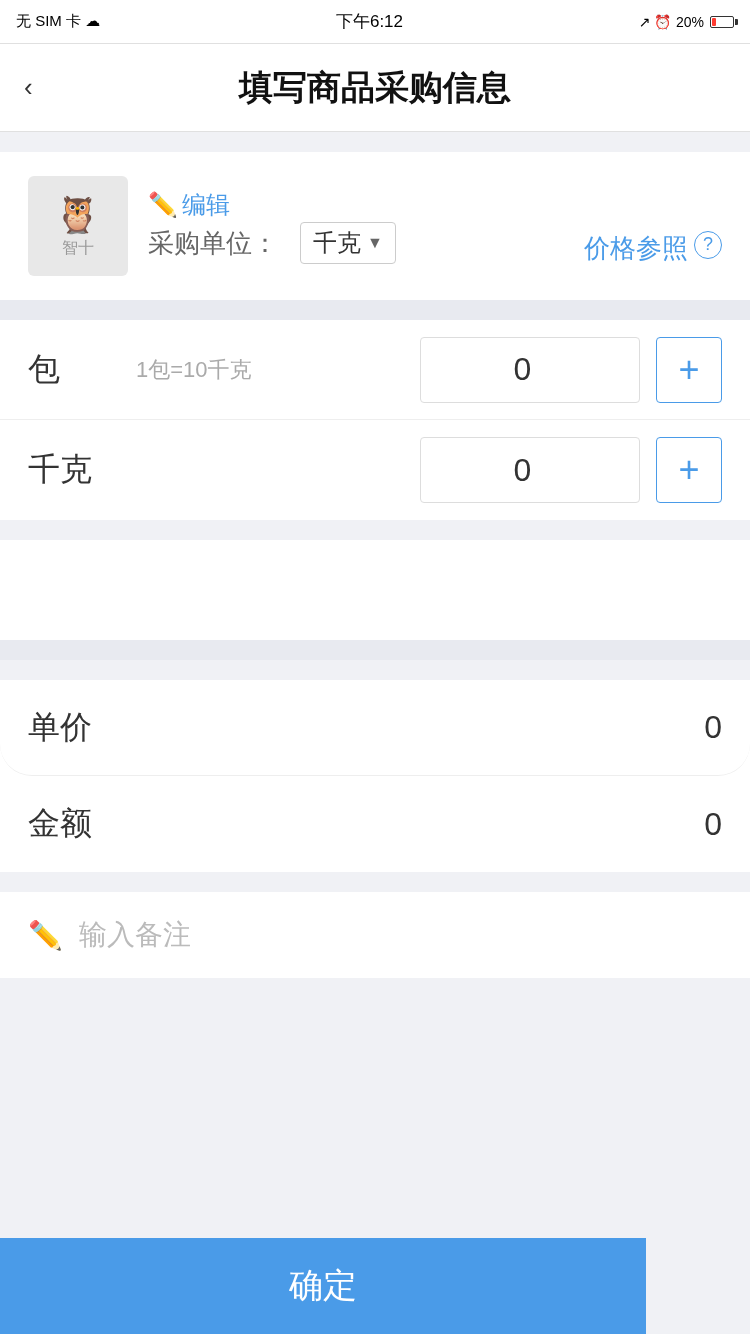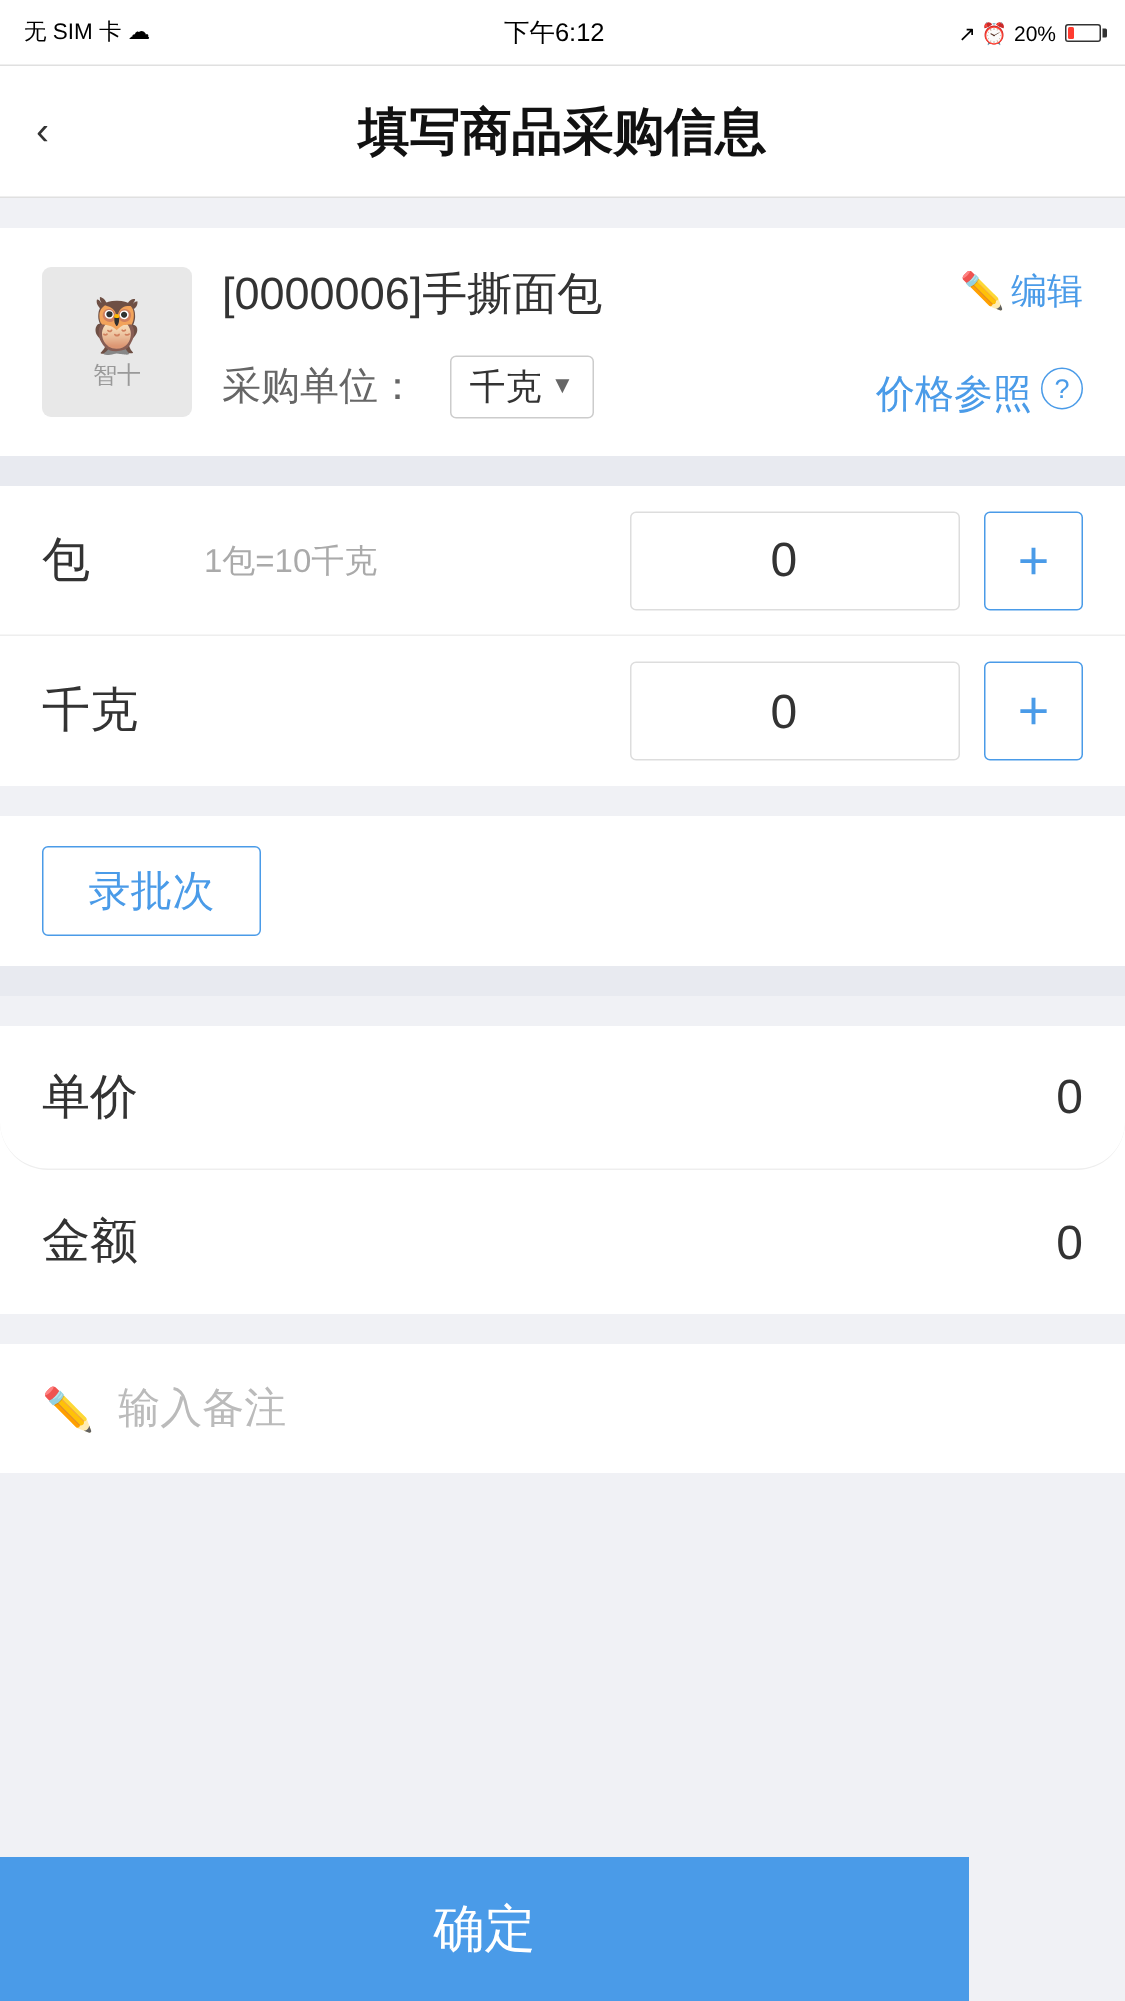--- a/index.html
+++ b/index.html
@@ -329,23 +329,20 @@
   <div class="nav-title">填写商品采购信息</div>
 </div>
 
 <div class="product-card">
   <div class="product-thumb">
     <span class="thumb-owl">🦉</span>
     <span class="thumb-label">智十</span>
   </div>
   <div class="product-info">
     <div style="display:flex; justify-content:space-between; align-items:flex-start;">
-      <div class="product-name">
-        <span>[0000006]</span><span>手撕面包</span>
-      </div>
       <div class="product-edit">
         <span>✏️</span>
         <span>编辑</span>
       </div>
     </div>
     <div style="display:flex; justify-content:space-between; align-items:center;">
       <div class="product-unit-row">
         <span class="unit-label">采购单位：</span>
         <div class="unit-dropdown">
           <span>千克</span>
@@ -372,21 +369,20 @@
   </div>
   <div class="input-row">
     <span class="input-label">千克</span>
     <div class="input-spacer"></div>
     <input class="qty-input" type="number" value="0" style="">
     <div class="plus-btn">+</div>
   </div>
 </div>
 
 <div class="total-section">
-  <div class="batch-btn">录批次</div>
 </div>
 
 <div class="separator"></div>
 
 <div class="price-section">
   <div class="price-row">
     <span class="price-row-label">单价</span>
     <span class="price-row-value">0</span>
   </div>
   <div class="price-row">

